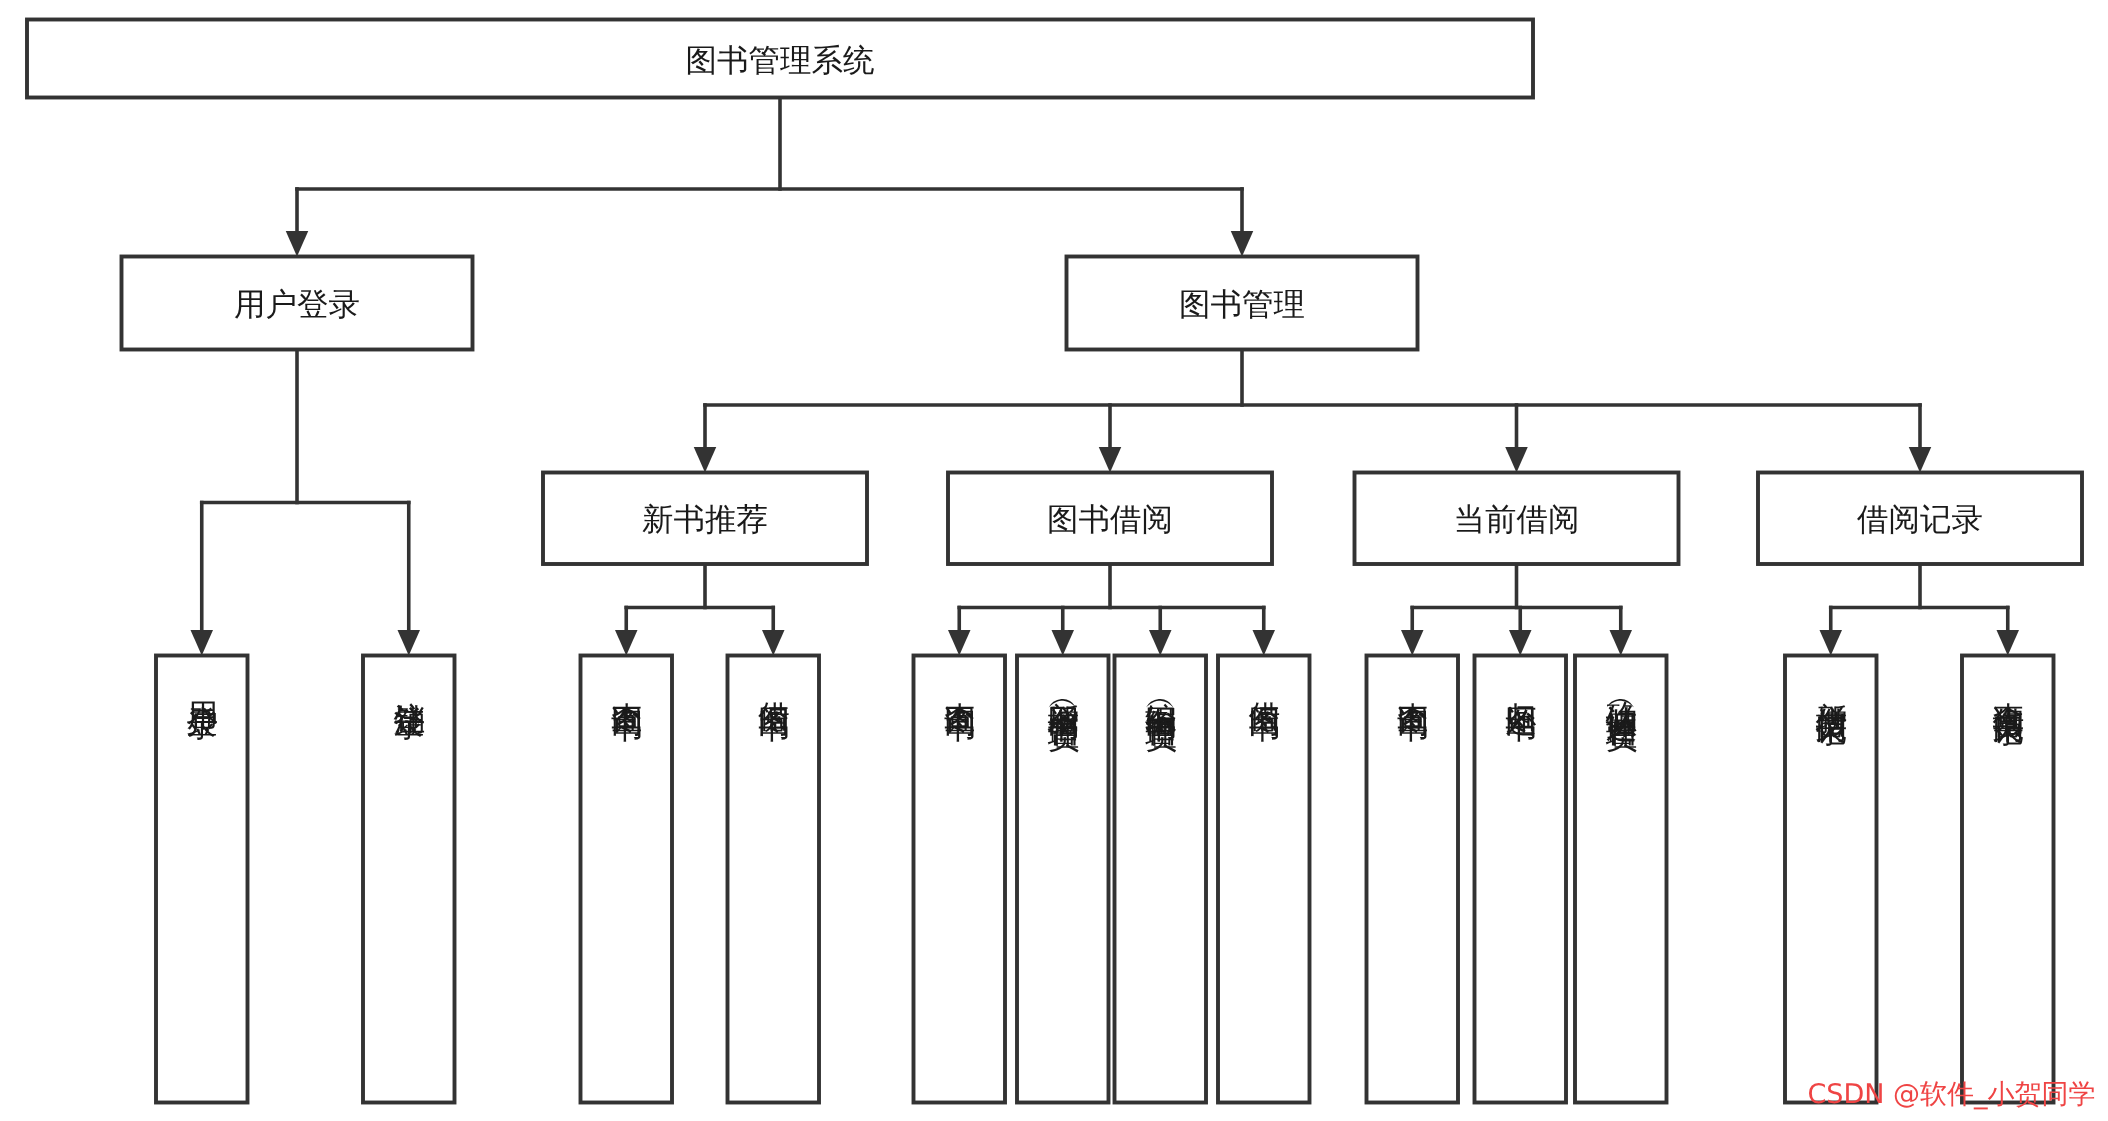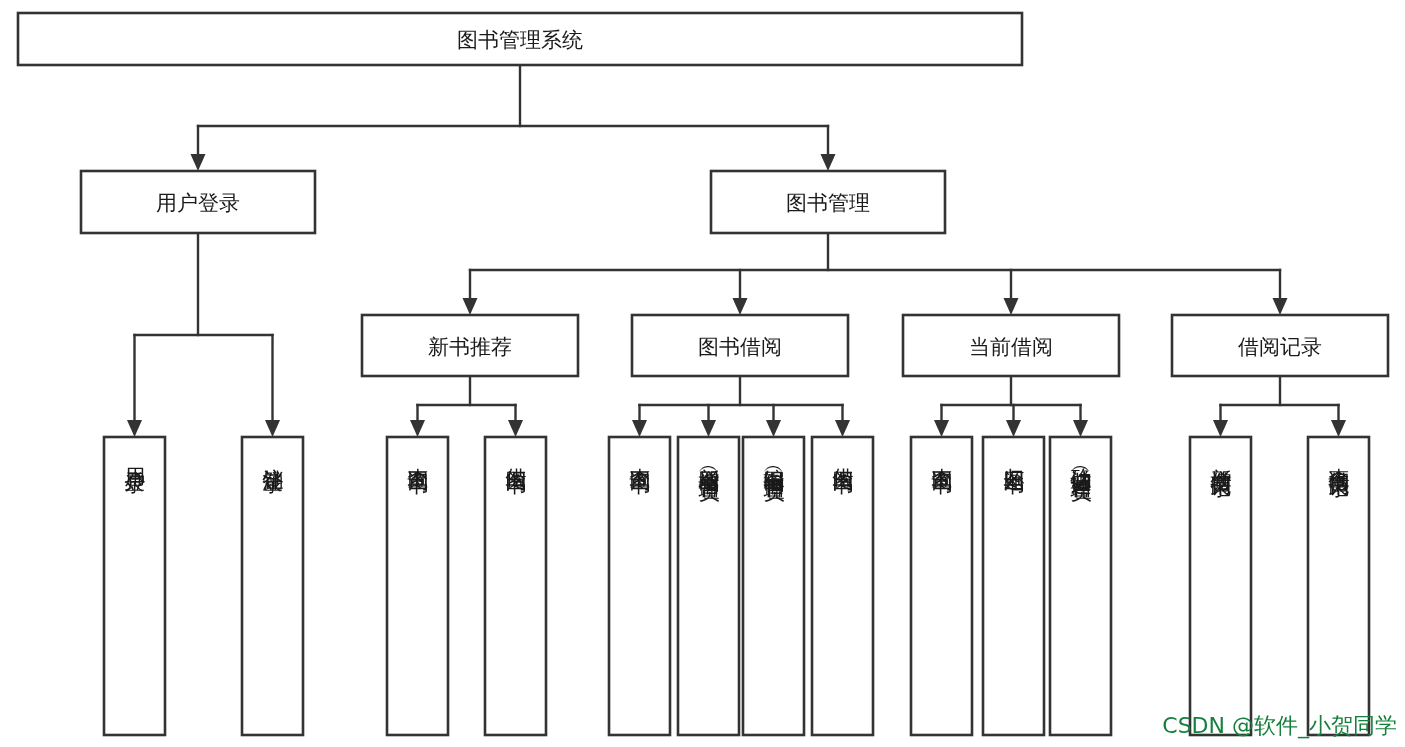--- a/index.html
+++ b/index.html
@@ -62,22 +62,22 @@
     align-items: center;
     justify-content: flex-start;
     white-space: nowrap;
     pointer-events: none;
   }
   .watermark {
     position: absolute;
     right: 8px;
     bottom: 6px;
     font-family: "DejaVu Sans", "Liberation Sans", sans-serif;
-    font-size: 22px;
-    color: #15803d;
+    font-size: 18px;
+    color: #ef4444;
     white-space: nowrap;
   }
 </style>
 </head>
 <body>
 
 <div id="diagram-root">
 
   <svg id="flowchart" viewBox="0 0 1405 747">
     <g id="connectors-layer">

